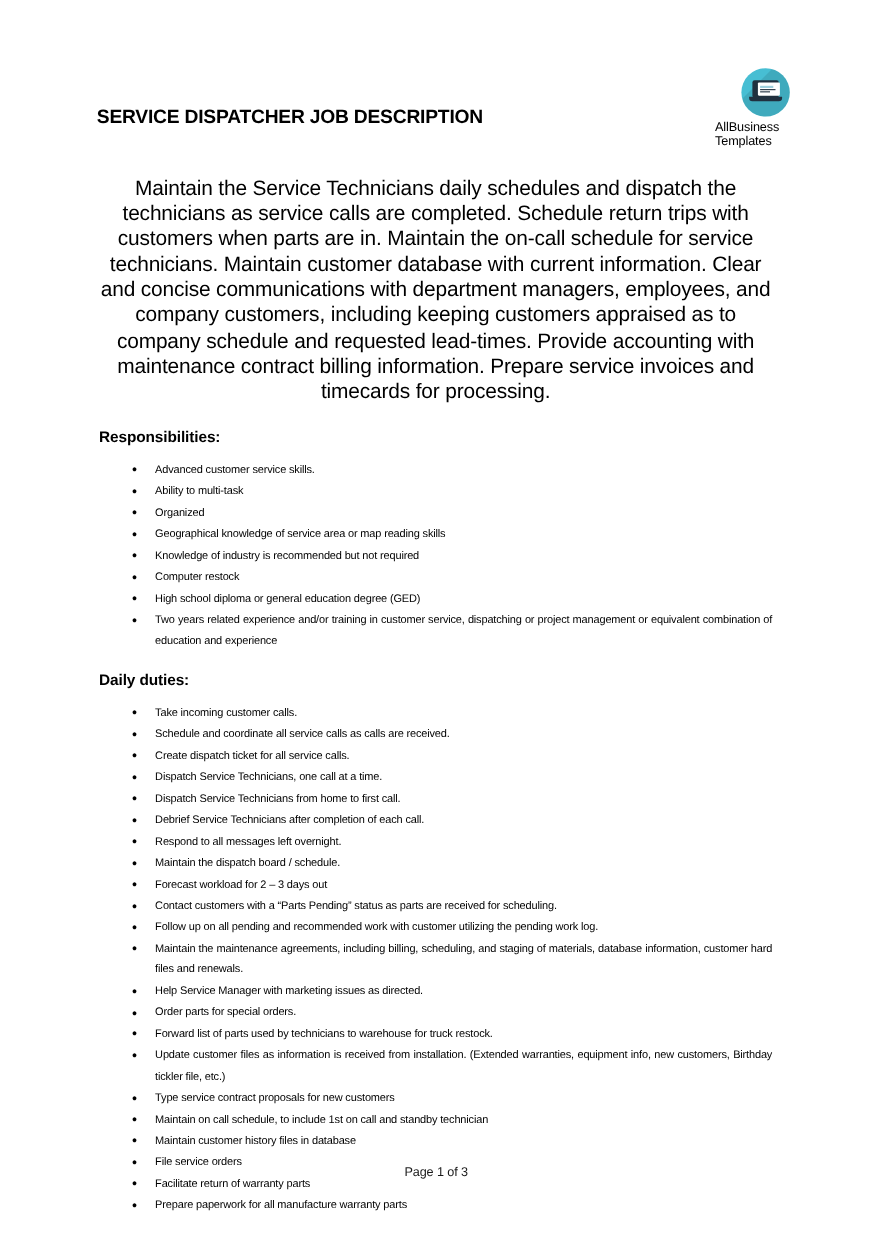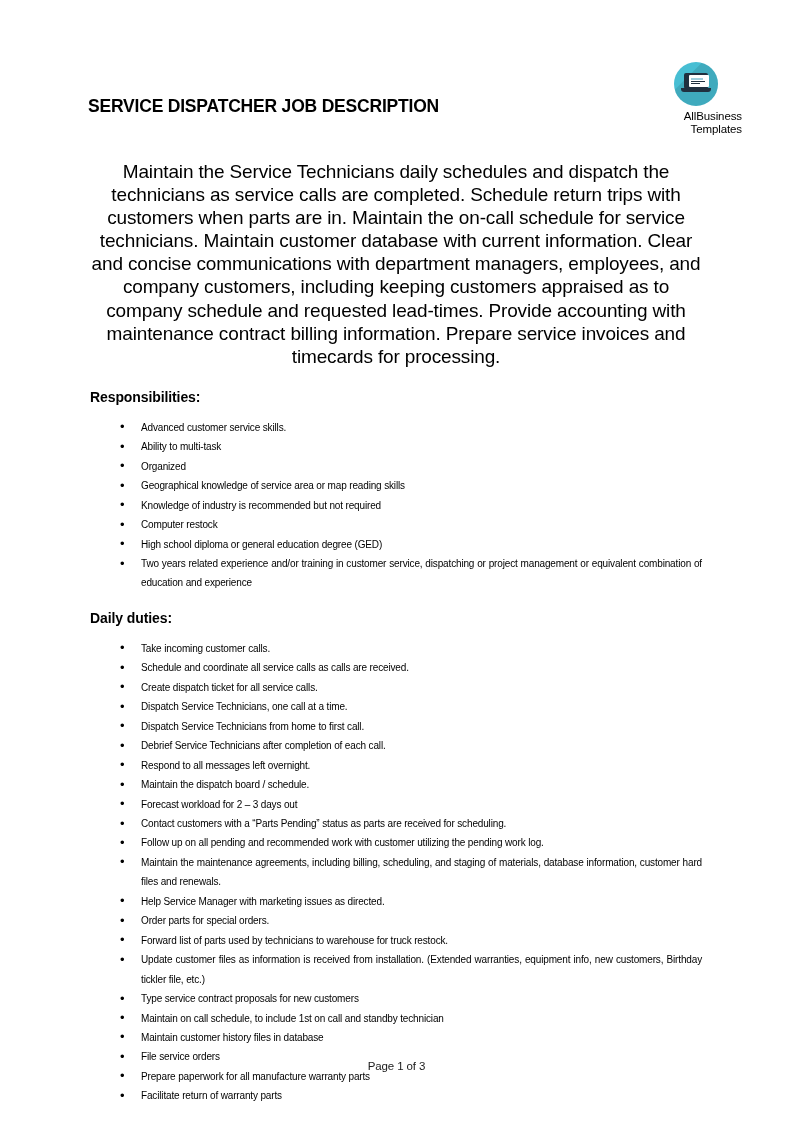--- a/index.html
+++ b/index.html
@@ -21,21 +21,21 @@
     inset: 0;
     background: #ffffff;
   }
 
   
   .logo-block {
     position: absolute;
     top: 62px;
     left: 650px;
     width: 92px;
-    text-align: right;
+    text-align: left;
   }
   .logo-circle {
     width: 44px;
     height: 44px;
     border-radius: 50%;
     margin: 0 auto;
     position: relative;
     overflow: hidden;
     background: #47bed3;
   }
@@ -246,21 +246,21 @@
       <li class="justify"><span>Follow up on all pending and recommended work with customer utilizing the pending work log.</span></li>
       <li class="justify"><span>Maintain the maintenance agreements, including billing, scheduling, and staging of materials, database information, customer hard files and renewals.</span></li>
       <li><span>Help Service Manager with marketing issues as directed.</span></li>
       <li><span>Order parts for special orders.</span></li>
       <li><span>Forward list of parts used by technicians to warehouse for truck restock.</span></li>
       <li class="justify"><span>Update customer files as information is received from installation. (Extended warranties, equipment info, new customers, Birthday tickler file, etc.)</span></li>
       <li><span>Type service contract proposals for new customers</span></li>
       <li><span>Maintain on call schedule, to include 1st on call and standby technician</span></li>
       <li><span>Maintain customer history files in database</span></li>
       <li><span>File service orders</span></li>
+      <li><span>Facilitate return of warranty parts</span></li>
       <li><span>Prepare paperwork for all manufacture warranty parts</span></li>
-      <li><span>Facilitate return of warranty parts</span></li>
     </ul>
 
   </div>
 
   <div class="footer">Page 1 of 3</div>
 
 </div>
 
 </body></html>

